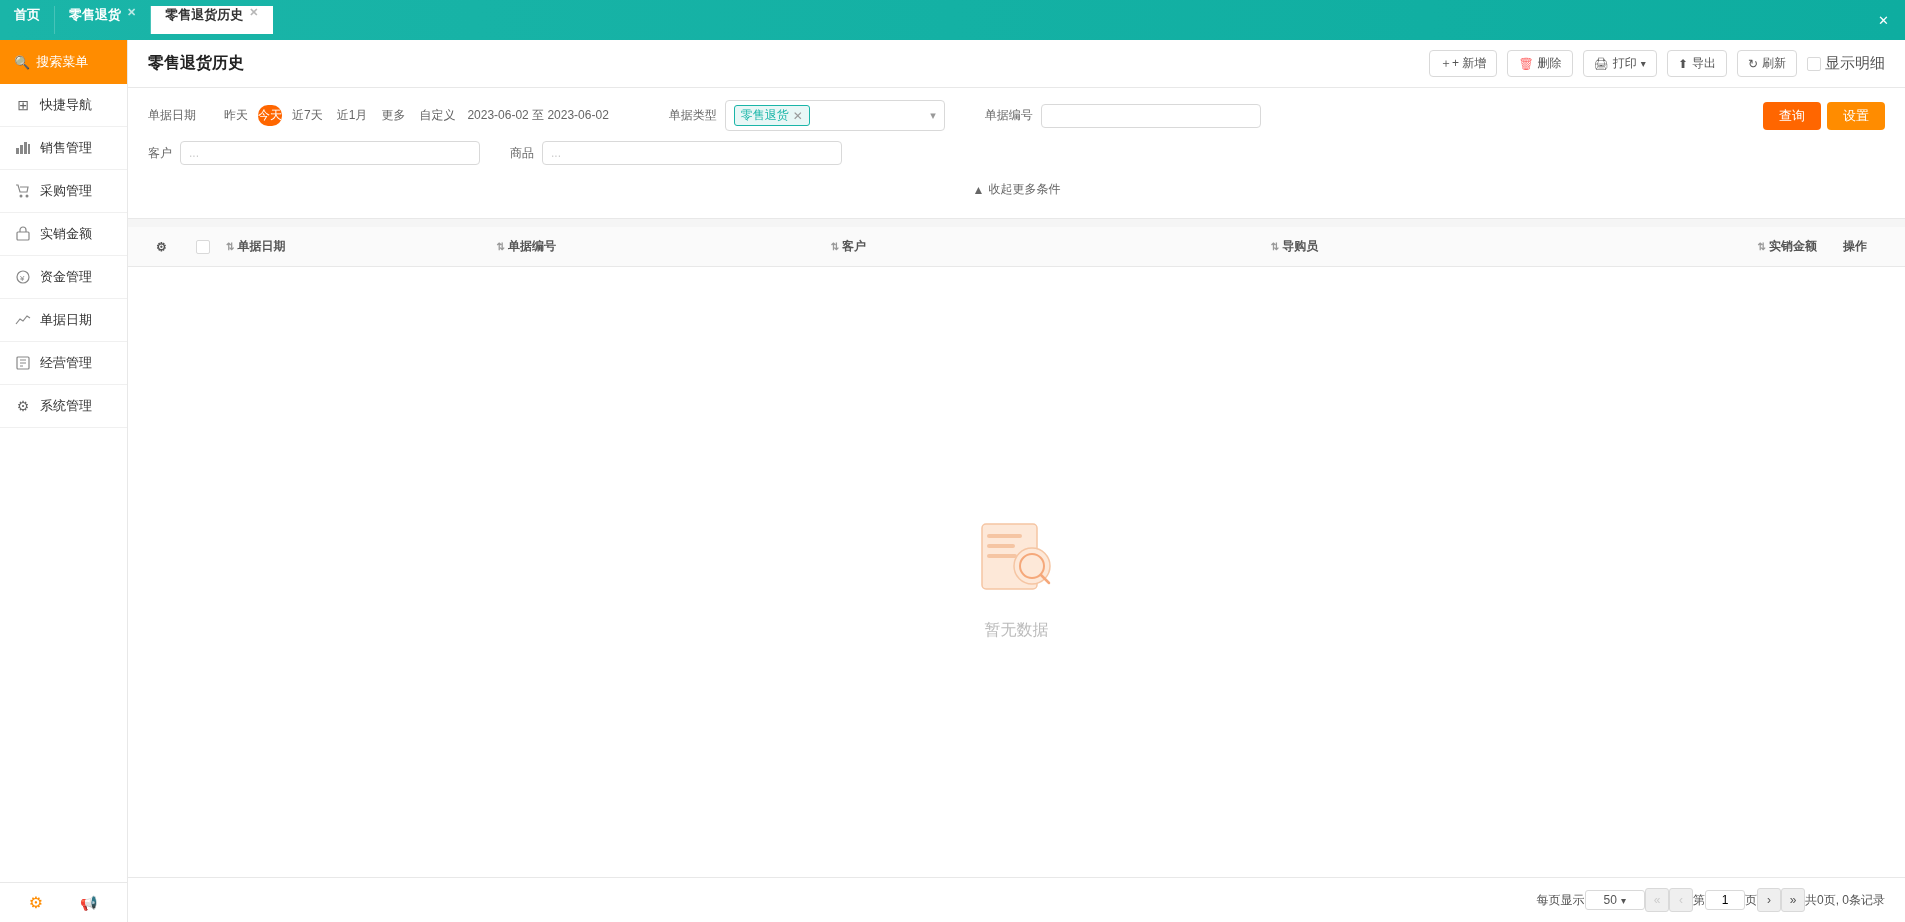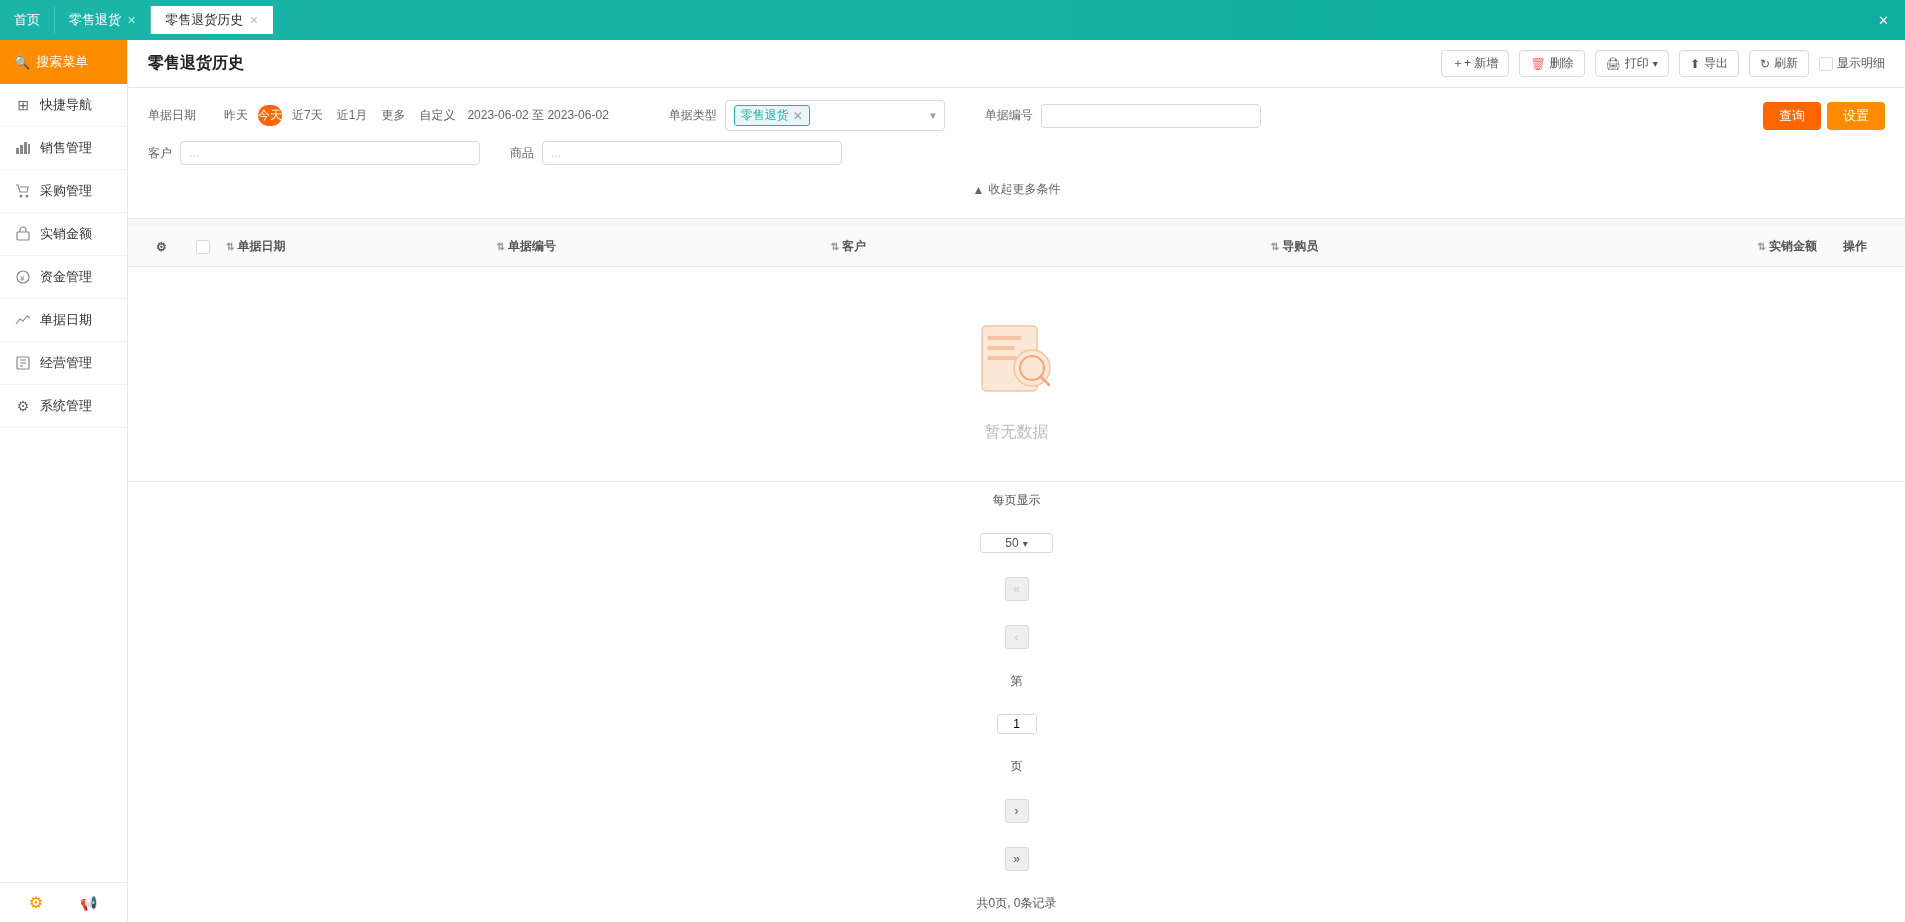--- a/index.html
+++ b/index.html
@@ -8,28 +8,29 @@
     
     .top-bar {
       display: flex;
       align-items: center;
       background: linear-gradient(90deg, #1ab5a8 0%, #0eada0 100%);
       height: 40px;
       padding: 0 0 0 0;
     }
     .tab-item {
       display: flex;
-      align-items: center;
+      align-items: flex-start;
       padding: 0 14px;
       height: 28px;
       color: #fff;
       font-size: 13px;
       cursor: pointer;
       white-space: nowrap;
       border-right: 1px solid rgba(255,255,255,0.2);
+      font-weight: bold;
     }
     .tab-item.active {
       background: #fff;
       color: #333;
     }
     .tab-item .tab-close {
       margin-left: 6px;
       font-size: 11px;
       color: inherit;
       opacity: 0.7;
@@ -160,21 +161,21 @@
       border: none;
       border-radius: 4px;
       padding: 5px 16px;
       cursor: pointer;
       font-size: 13px;
     }
     .display-switch {
       display: flex;
       align-items: center;
       gap: 4px;
-      font-size: 12px;
+      font-size: 15px;
       color: #555;
       cursor: pointer;
     }
 
     
     .filter-area {
       background: #fff;
       padding: 12px 20px 0 20px;
       border-bottom: 1px solid #e8e8e8;
     }
@@ -318,31 +319,30 @@
     }
 
     
     .pagination {
       display: flex;
       align-items: center;
       justify-content: flex-end;
       padding: 10px 20px;
       background: #fff;
       border-top: 1px solid #e8e8e8;
-      gap: 24px;
+      gap: 0;
       font-size: 12px;
       color: #555;
-      flex-direction: column;
     }
     .page-size-select {
       display: flex;
       align-items: center;
       border: 1px solid #d9d9d9;
       border-radius: 3px;
-      padding: 2px 24px;
+      padding: 2px 18px;
       gap: 4px;
       cursor: pointer;
     }
     .page-nav-btn {
       width: 24px;
       height: 24px;
       display: flex;
       align-items: center;
       justify-content: center;
       border: 1px solid #d9d9d9;

